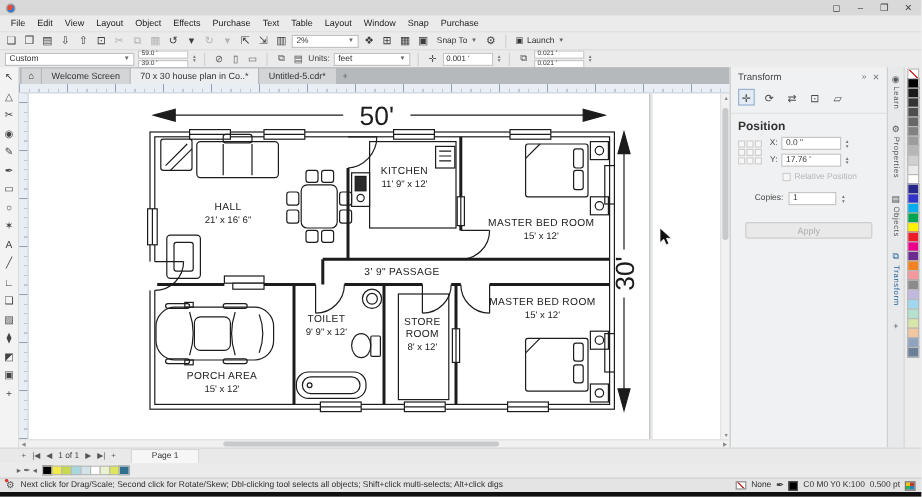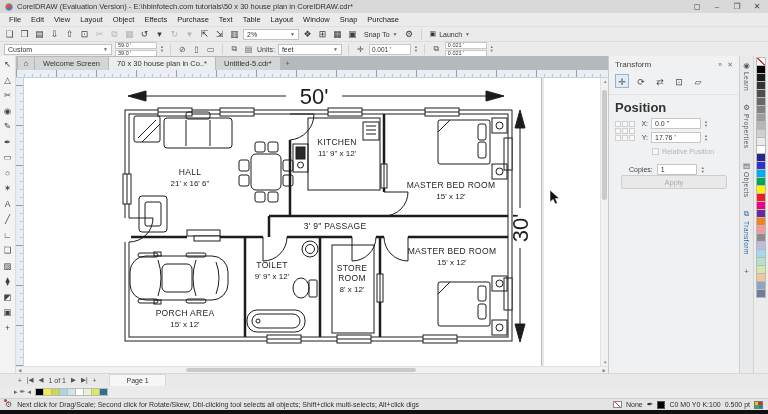--- a/index.html
+++ b/index.html
@@ -65,32 +65,32 @@
   #hthumb{left:170px;top:1px;width:230px;height:4px;background:#c7c9cb;border-radius:2px}
   .scar{position:absolute;font-size:4.5px;color:#888;line-height:7px}
 
   
   #docker{left:608px;top:56px;width:132px;height:317px;background:#f0f1f2;border-left:1px solid #c9c9c9;border-right:1px solid #cfcfcf;font-size:7px}
   .dock-head{display:flex;align-items:center;padding:4px 6px 2px;font-size:8px;color:#444}
   .dock-head .hicons{margin-left:auto;display:flex;gap:5px;color:#777;font-size:7px}
   .dock-icons{display:flex;gap:5px;padding:3px 6px 6px;border-bottom:1px solid #e2e2e2}
   .dock-icon{width:14px;height:14px;text-align:center;line-height:14px;font-size:9px;color:#4a4a4a;border:1px solid transparent}
   .dock-icon.active{border-color:#9ab4d0;background:#e3ecf5}
-  .section{font-weight:bold;color:#333;padding:5px 6px 3px;font-size:13px}
+  .section{font-weight:bold;color:#333;padding:5px 6px 3px;font-size:10px}
   .dock-body{display:flex;padding:0 6px;gap:5px}
   .agrid{display:grid;grid-template-columns:repeat(3,6px);grid-template-rows:repeat(3,6px);gap:1px;margin-top:3px}
   .agrid span{border:1px solid #cfcfcf;background:#f7f7f7}
   .frow{display:flex;align-items:center;gap:3px;margin-bottom:3px}
   .frow label{width:8px;text-align:right;color:#444}
   .field{width:50px;height:11px;background:#fff;border:1px solid #c6c6c6;display:flex;align-items:center;padding:0 3px;color:#333}
   .rel{display:flex;align-items:center;gap:3px;color:#b5b5b5;padding:2px 0 0 12px}
   .cb{width:7px;height:7px;border:1px solid #cfcfcf;background:#f6f6f6}
   .copies{display:flex;align-items:center;gap:4px;padding:9px 6px 0 20px;color:#444}
   .field.sm{width:40px}
-  .applywrap{text-align:center;}
+  .applywrap{text-align:center;margin-top:14px}
   .applybtn{width:106px;height:14px;background:#e9e9e9;border:1px solid #cecece;border-radius:2px;color:#ababab;font-size:7.5px;font-family:inherit}
 
   
   #dockertabs{left:740px;top:56px;width:14px;height:317px;background:#e8e9ea;border-right:1px solid #d4d4d4;display:flex;flex-direction:column;align-items:center;padding-top:5px;gap:12px}
   .dtab{display:flex;flex-direction:column;align-items:center;gap:2px;color:#555}
   .dtab i{font-style:normal;font-size:7.5px}
   .dtab b{writing-mode:vertical-rl;font-weight:normal;font-size:6.5px;letter-spacing:.5px}
   .dtab.active{color:#1c5f9e}
 
   
@@ -123,21 +123,20 @@
   text{font-family:"Liberation Sans",sans-serif;fill:#1c1c1c;stroke:none}
   .rname{font-size:8.5px;letter-spacing:.3px}
   .rsize{font-size:8px}
   .dimtxt{font-size:22px}
 </style>
 </head>
 <body>
 
 <div class="abs" id="titlebar">
   <span class="logo"></span>
-  <span>CorelDRAW (Evaluation Version) - E:\hbinfotech.com tutorials\50 x 30 house plan in CorelDRAW.cdr*</span>
   <div id="winbtns">
     <span>◻</span>
     <span>–</span>
     <span>❐</span>
     <span>✕</span>
   </div>
 </div>
 
 <div class="abs" id="menubar">
     <span class="menu-item">File</span>

